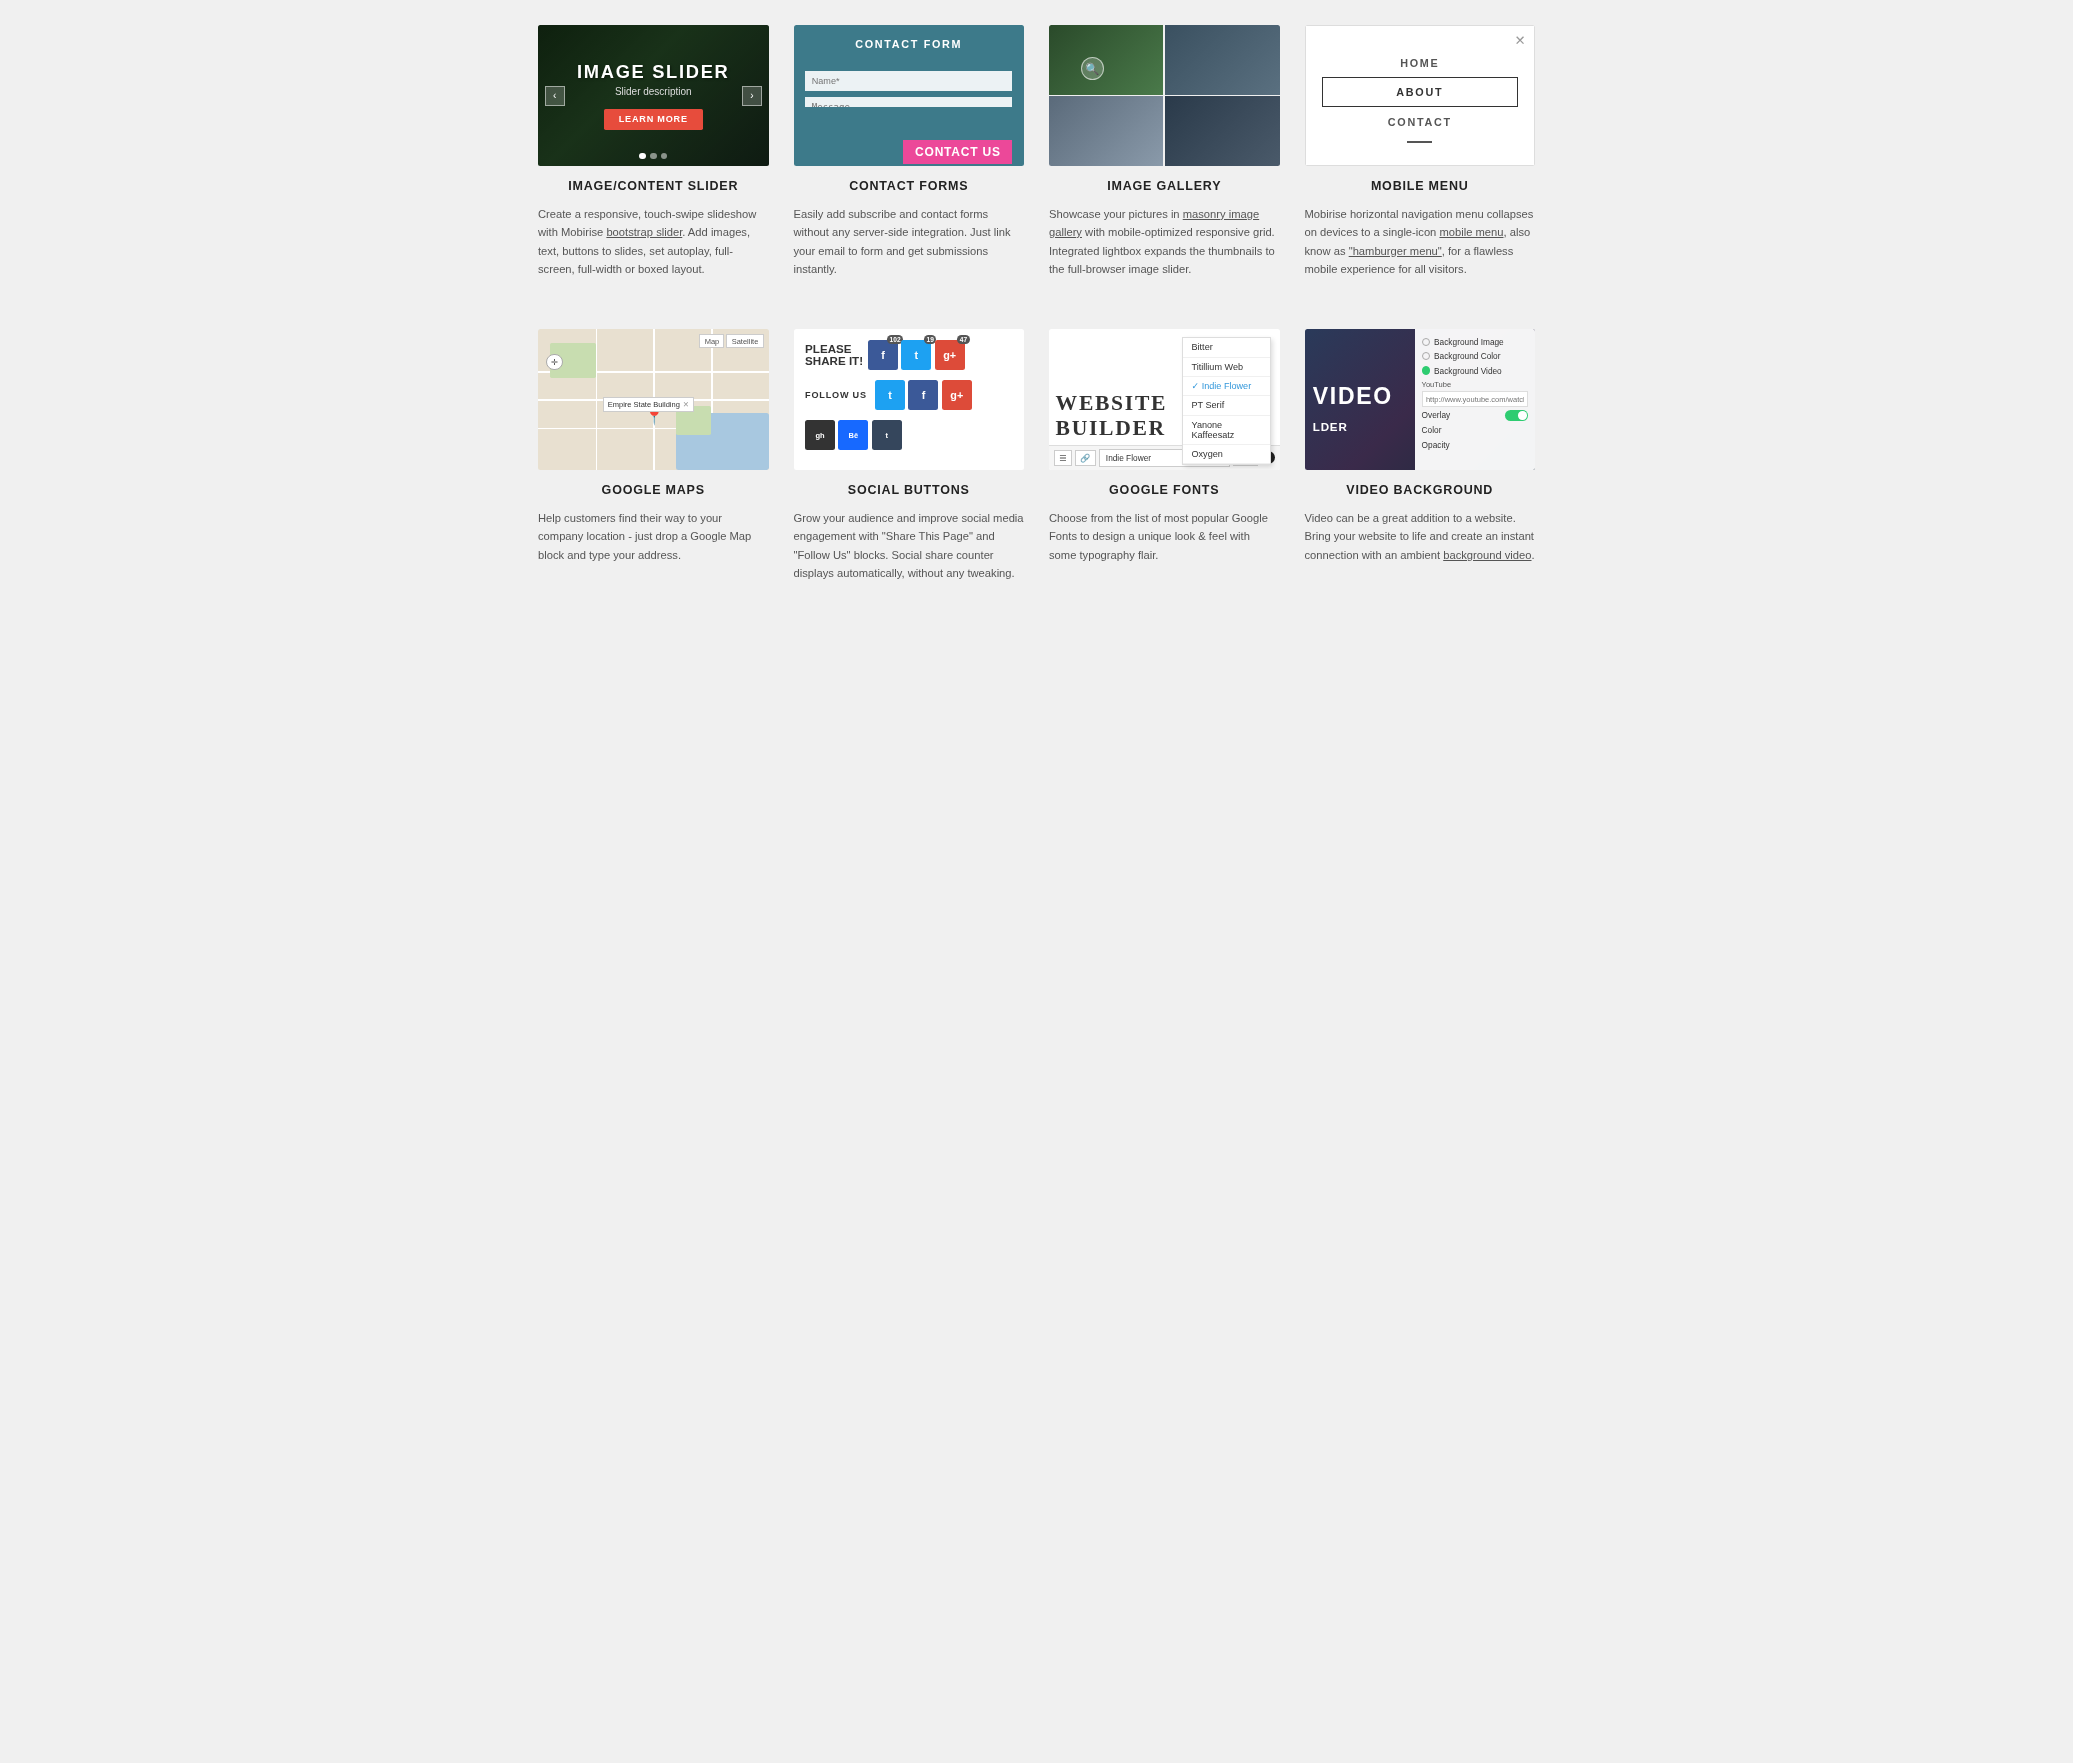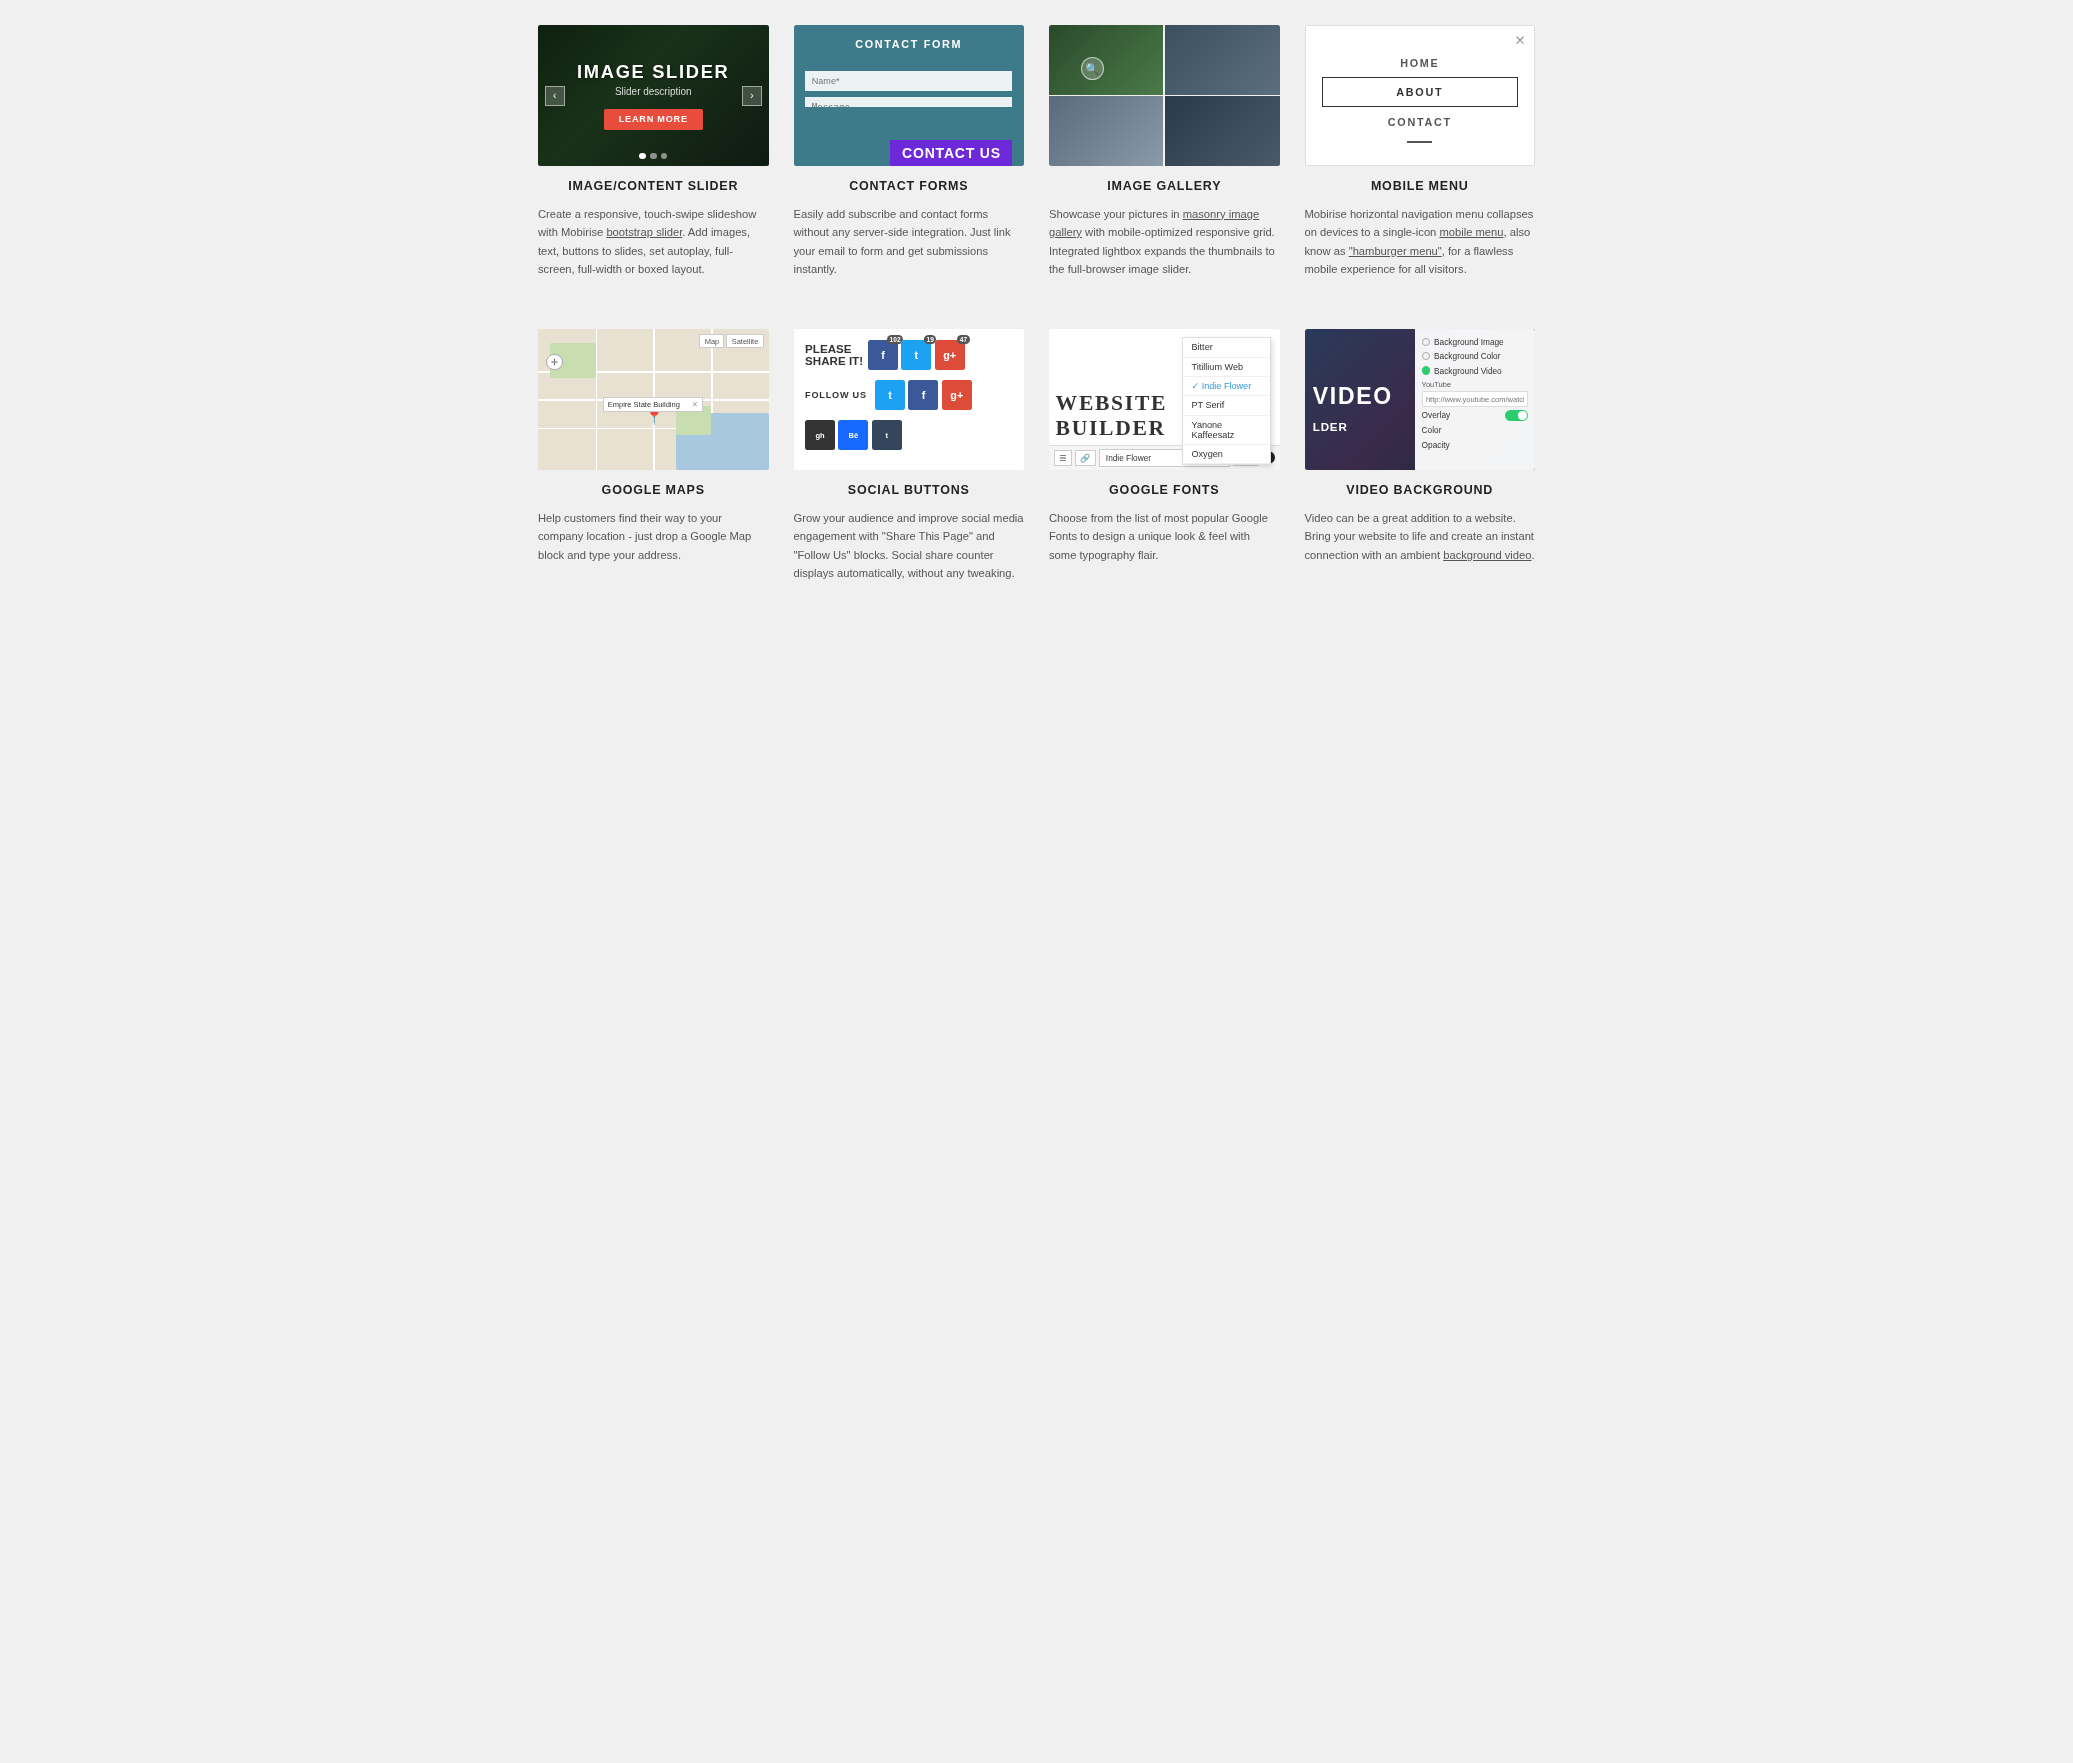--- a/index.html
+++ b/index.html
@@ -125,25 +125,25 @@
       width: 100%;
       background: rgba(255,255,255,0.9);
       border: none;
       padding: 5px 6.6px;
       font-size: 9.1px;
       color: #888;
       resize: none;
     }
     .contact-preview textarea { height: 50px; }
     .contact-btn {
-      background: #6d28d9;
+      background: #ec4899;
       color: #fff;
       border: none;
       padding: 5px 11.6px;
-      font-size: 14px;
+      font-size: 12px;
       font-weight: 700;
       letter-spacing: 0.8px;
       align-self: flex-end;
       cursor: pointer;
       margin-top: 26px;
     }
 
     
     .gallery-preview {
       height: 100%;
@@ -282,21 +282,21 @@
       position: absolute;
       bottom: 58px;
       left: 28%;
       background: #fff;
       border: 0.8px solid #ccc;
       font-size: 7.5px;
       padding: 1.7px 4.2px;
       color: #333;
       display: flex;
       align-items: center;
-      gap: 12px;
+      gap: 3px;
     }
     .map-label-x { color: #999; cursor: pointer; }
     .map-compass {
       position: absolute;
       top: 25px;
       left: 8.3px;
       width: 16.6px;
       height: 16.6px;
       border: 0.8px solid #aaa;
       border-radius: 50%;

